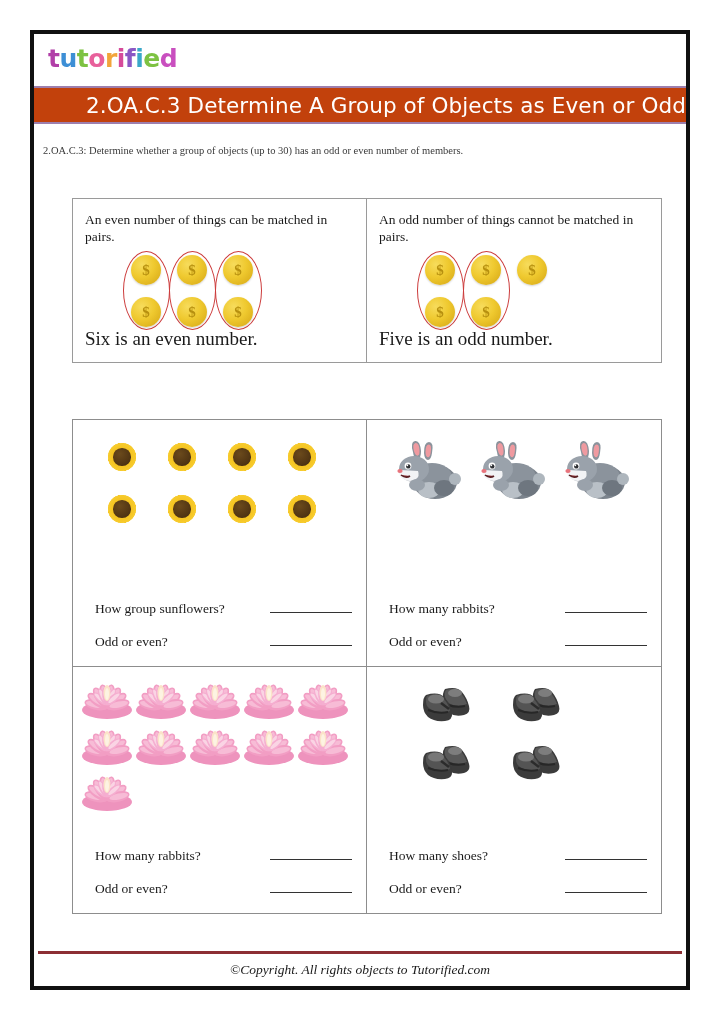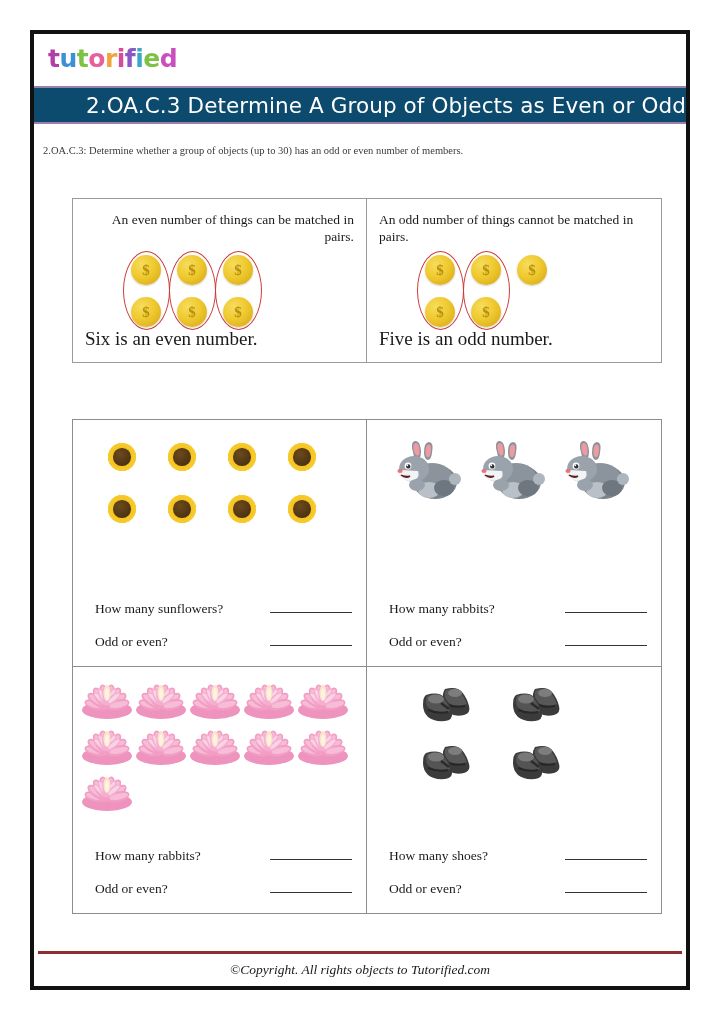--- a/index.html
+++ b/index.html
@@ -53,21 +53,21 @@
   }
   .logo span { display: inline-block; }
 
   
   .banner {
     position: absolute;
     left: -6px;
     top: 52px;
     width: 680px;
     height: 38px;
-    background: #0c4a6e;
+    background: #c2410c;
     border-top: 2px solid #9d7fae;
     border-bottom: 2px solid #9d7fae;
     box-sizing: border-box;
     overflow: hidden;
   }
   .banner-text {
     position: absolute;
     left: 58px;
     top: 50%;
     transform: translateY(-50%);
@@ -99,21 +99,21 @@
     border: 1px solid #9a9a9a;
     box-sizing: border-box;
     display: flex;
   }
   .example-cell {
     flex: 1 1 50%;
     position: relative;
     box-sizing: border-box;
     padding: 12px 12px 0 12px;
   }
-  .example-cell.left { border-right: 1px solid #9a9a9a; text-align: right; }
+  .example-cell.left { border-right: 1px solid #9a9a9a; }
   .example-intro {
     font-size: 13.5px;
     color: #1a1a1a;
     line-height: 1.28;
     margin: 0;
   }
   .example-concl {
     position: absolute;
     left: 12px;
     bottom: 12px;
@@ -365,21 +365,21 @@
               <div class="sf-center"></div>
             </div>
             <div class="sunflower" style="position: absolute; left: 210px; top: 70px;">
               <div class="sf-petals"></div>
               <div class="sf-petals2"></div>
               <div class="sf-center"></div>
             </div>
           </div>
           <div class="qa-area">
             <div class="qa-row">
-              <span class="qa-label">How many sunflowers?</span>
+              <span class="qa-label">How group sunflowers?</span>
               <span class="qa-spacer"></span>
               <span class="qa-blank"></span>
             </div>
             <div class="qa-row">
               <span class="qa-label">Odd or even?</span>
               <span class="qa-spacer"></span>
               <span class="qa-blank"></span>
             </div>
           </div>
         </div>

